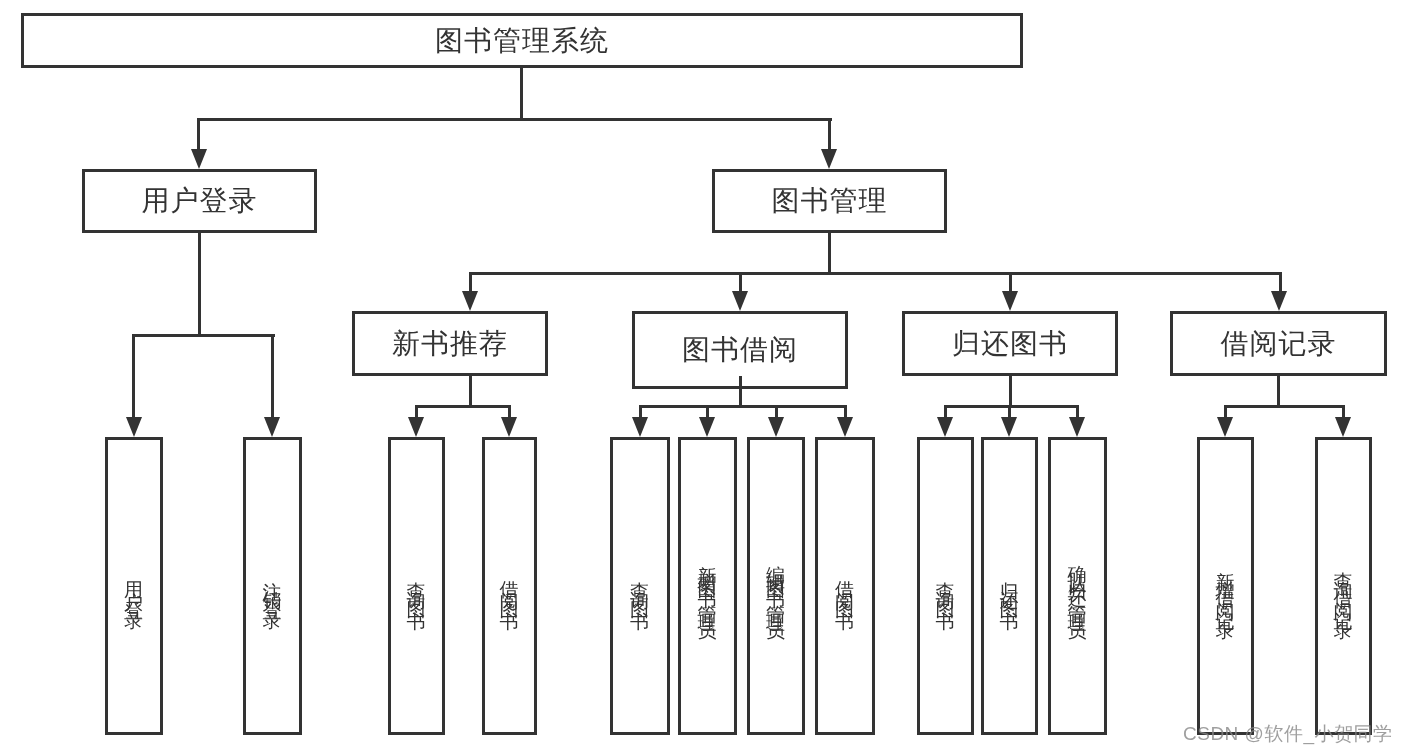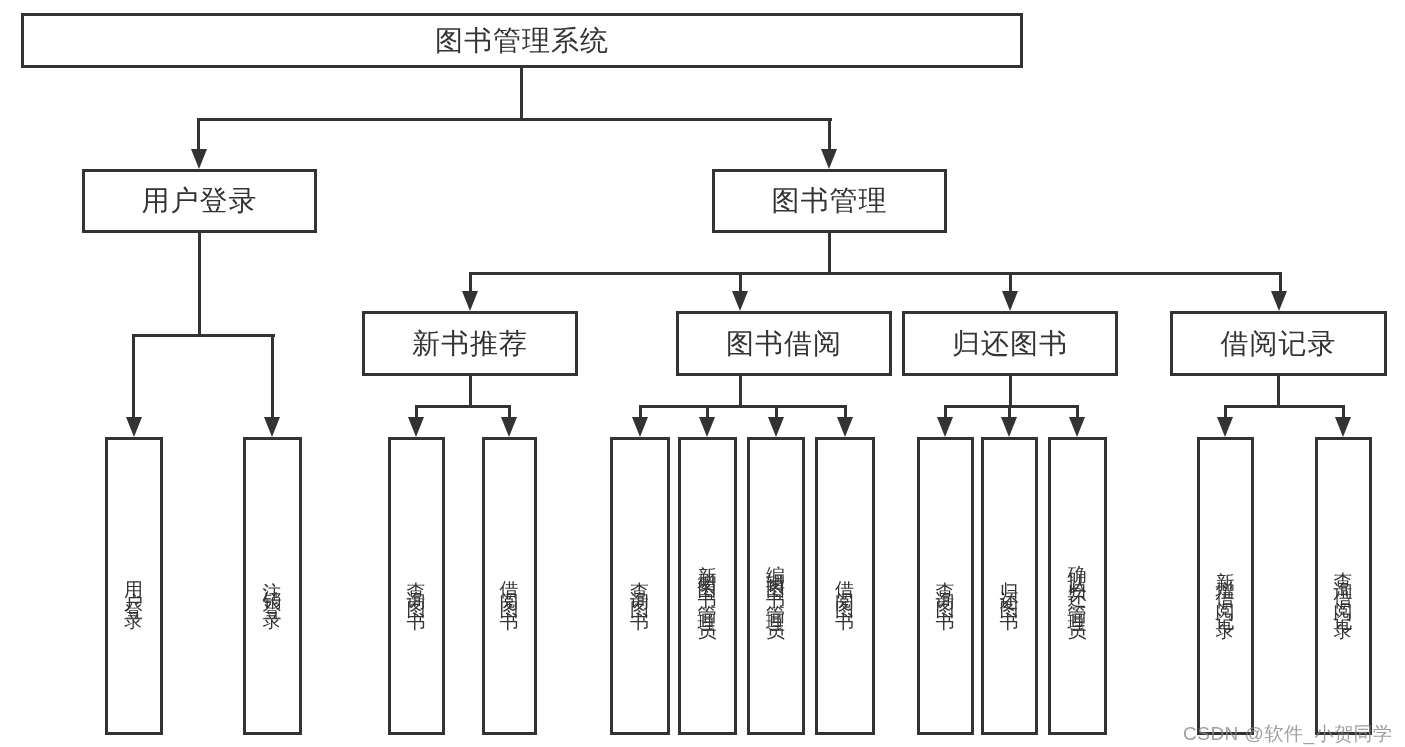--- a/index.html
+++ b/index.html
@@ -62,23 +62,23 @@
 <body>
 
 <div class="canvas">
 
   <div class="box" style="left:21px; top:13px; width:1002px; height:55px;">图书管理系统</div>
 
   <div class="box" style="left:82px; top:169px; width:235px; height:64px;">用户登录</div>
 
   <div class="box" style="left:712px; top:169px; width:235px; height:64px;">图书管理</div>
 
-  <div class="box" style="left:362px; top:311px; width:216px; height:65px;font-family:Liberation Mono, monospace;">新书推荐</div>
+  <div class="box" style="left:352px; top:311px; width:196px; height:65px;font-family:Liberation Mono, monospace;">新书推荐</div>
 
-  <div class="box" style="left:632px; top:311px; width:216px; height:65px;margin-left:44px;">图书借阅</div>
+  <div class="box" style="left:632px; top:311px; width:216px; height:78px;">图书借阅</div>
 
   <div class="box" style="left:902px; top:311px; width:216px; height:65px;">归还图书</div>
 
   <div class="box" style="left:1170px; top:311px; width:217px; height:65px;">借阅记录</div>
 
   <div class="vbox" style="left:105px; top:437px; width:58px; height:298px;">用户登录</div>
 
   <div class="vbox" style="left:243px; top:437px; width:59px; height:298px;">注销登录</div>
 
   <div class="vbox" style="left:388px; top:437px; width:57px; height:298px;">查询图书</div>

